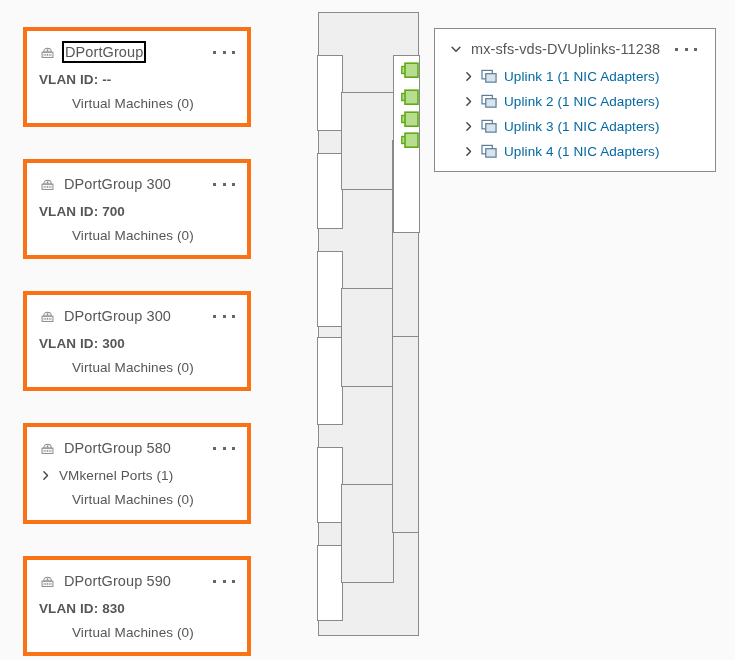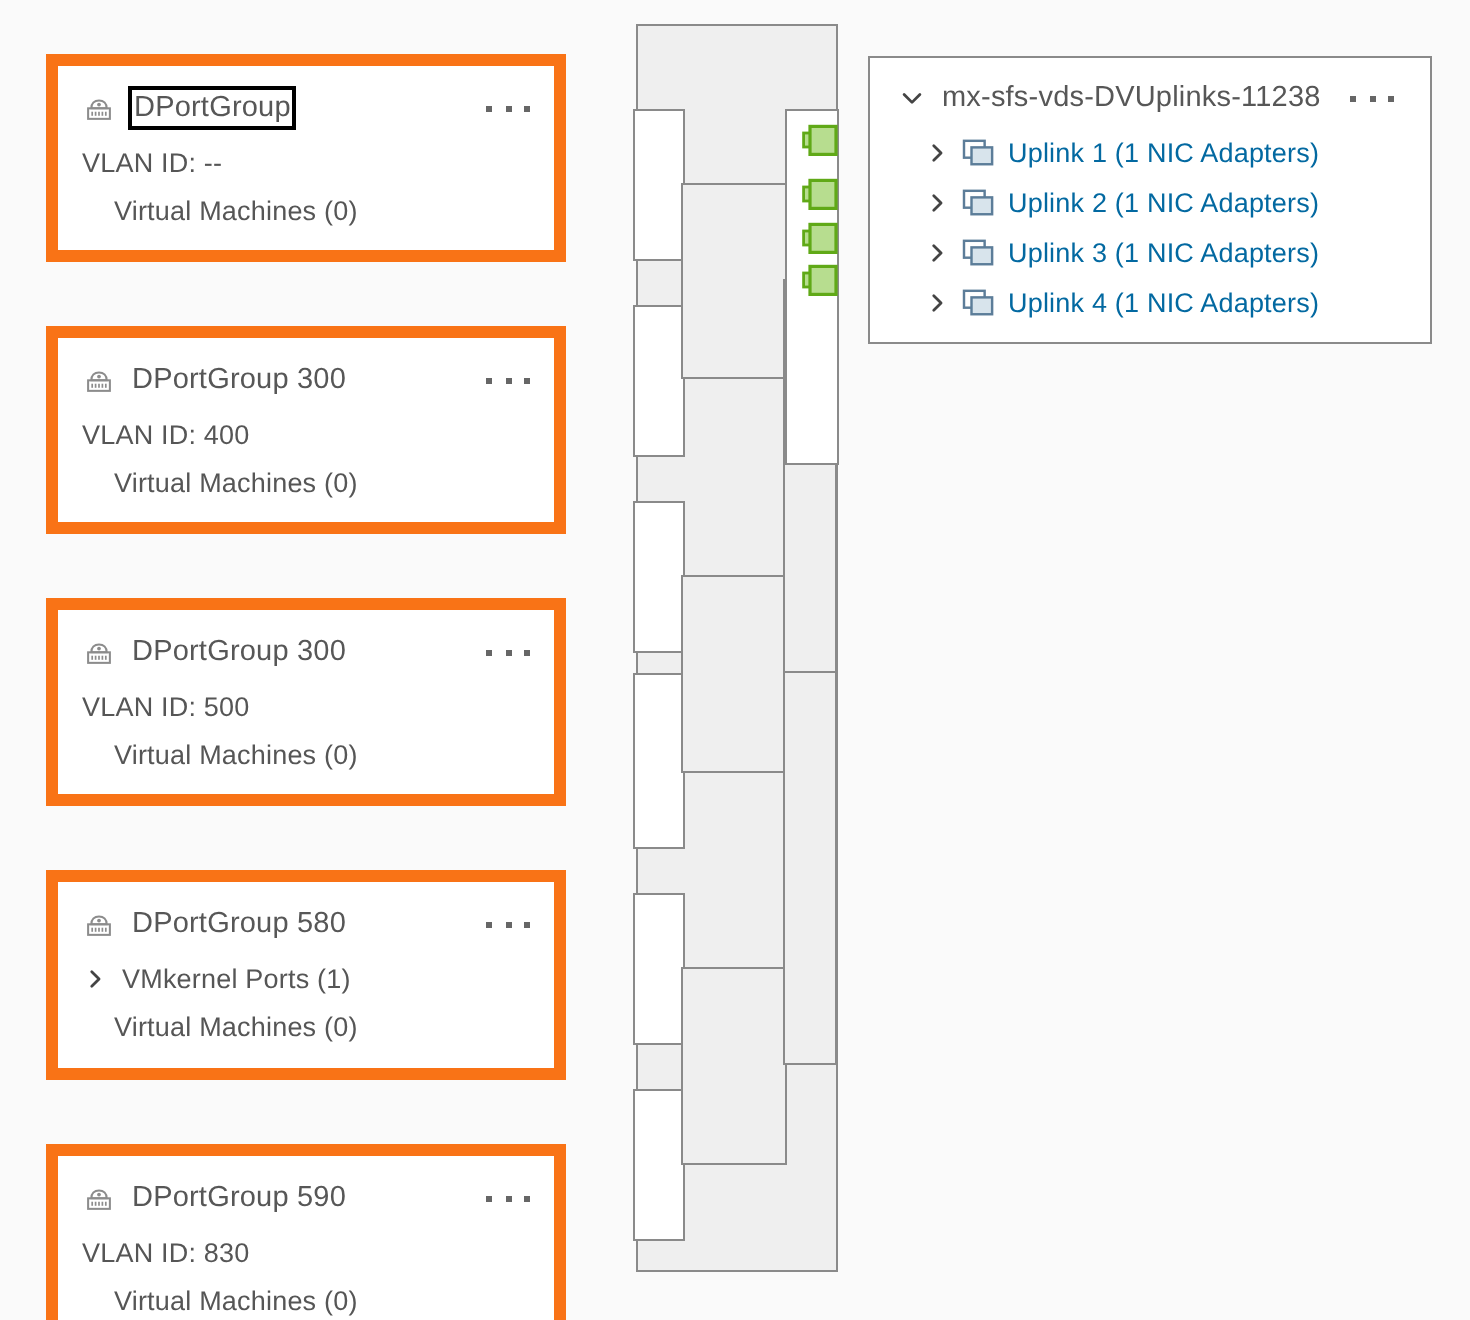--- a/index.html
+++ b/index.html
@@ -19,23 +19,23 @@
   
   #portgroup-column {
     position: absolute;
     left: 23px;
     top: 27px;
     width: 282px;
   }
   .pg-card {
     position: relative;
     background: #ffffff;
-    border: 6px solid #f97316;
+    border: 4px solid #f97316;
     box-sizing: border-box;
-    width: 260px;
+    width: 228px;
     margin-bottom: 32px;
     padding: 10px 12px 12px 12px;
   }
   .pg-card.has-vmk { padding-bottom: 13px; }
 
   .pg-head {
     display: flex;
     align-items: center;
     height: 22px;
     position: relative;
@@ -75,26 +75,27 @@
     height: 3px;
     background: #666666;
   }
 
   .pg-vlan {
     font-size: 13.5px;
     color: #565656;
     margin-top: 9px;
     letter-spacing: .1px;
     white-space: nowrap;
+    font-weight: bold;
   }
   .pg-sub {
     font-size: 13.5px;
     color: #565656;
     margin-top: 9px;
-    margin-left: 16px;
+    margin-left: 33px;
     letter-spacing: .1px;
     white-space: nowrap;
   }
   .pg-sub.with-chev {
     margin-left: 0px;
     display: flex;
     align-items: center;
   }
   .chev-right {
     width: 13px;
@@ -226,21 +227,21 @@
             <line x1="14" y1="11.6" x2="14" y2="14"></line>
           </g>
         </svg>
         <span class="pg-title">DPortGroup 300</span>
         <span class="kebab">
           <i></i>
           <i></i>
           <i></i>
         </span>
       </div>
-      <div class="pg-vlan">VLAN ID: 400</div>
+      <div class="pg-vlan">VLAN ID: 700</div>
       <div class="pg-sub">Virtual Machines (0)</div>
     </div>
     <div class="pg-card">
       <div class="pg-head">
         <svg class="pg-icon" viewBox="0 0 20 20">
           <path d="M5.5 9.5 C5.5 6.7 7.3 5 10 5 C12.7 5 14.5 6.7 14.5 9.5 Z" fill="none" stroke="#8c8c8c" stroke-width="1.2"></path>
           <circle cx="10" cy="7.4" r="1.1" fill="#8c8c8c"></circle>
           <rect x="3.6" y="9.6" width="12.8" height="6.2" fill="none" stroke="#8c8c8c" stroke-width="1.2"></rect>
           <g stroke="#8c8c8c" stroke-width="1">
             <line x1="6" y1="11.6" x2="6" y2="14"></line>
@@ -250,21 +251,21 @@
             <line x1="14" y1="11.6" x2="14" y2="14"></line>
           </g>
         </svg>
         <span class="pg-title">DPortGroup 300</span>
         <span class="kebab">
           <i></i>
           <i></i>
           <i></i>
         </span>
       </div>
-      <div class="pg-vlan">VLAN ID: 500</div>
+      <div class="pg-vlan">VLAN ID: 300</div>
       <div class="pg-sub">Virtual Machines (0)</div>
     </div>
     <div class="pg-card has-vmk">
       <div class="pg-head">
         <svg class="pg-icon" viewBox="0 0 20 20">
           <path d="M5.5 9.5 C5.5 6.7 7.3 5 10 5 C12.7 5 14.5 6.7 14.5 9.5 Z" fill="none" stroke="#8c8c8c" stroke-width="1.2"></path>
           <circle cx="10" cy="7.4" r="1.1" fill="#8c8c8c"></circle>
           <rect x="3.6" y="9.6" width="12.8" height="6.2" fill="none" stroke="#8c8c8c" stroke-width="1.2"></rect>
           <g stroke="#8c8c8c" stroke-width="1">
             <line x1="6" y1="11.6" x2="6" y2="14"></line>

